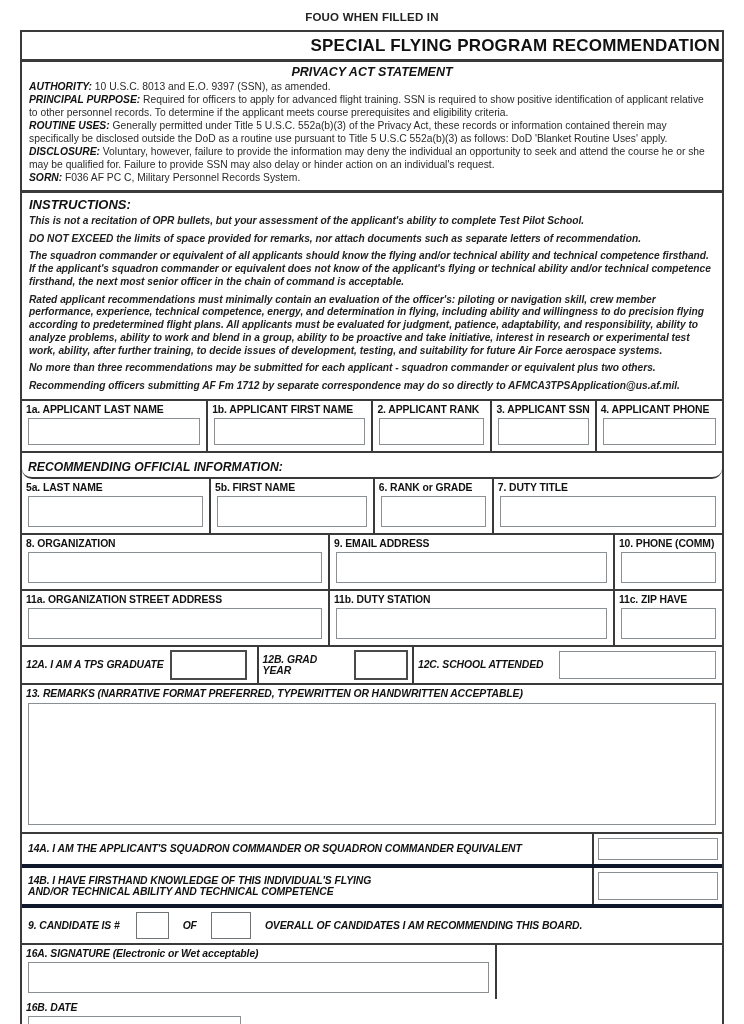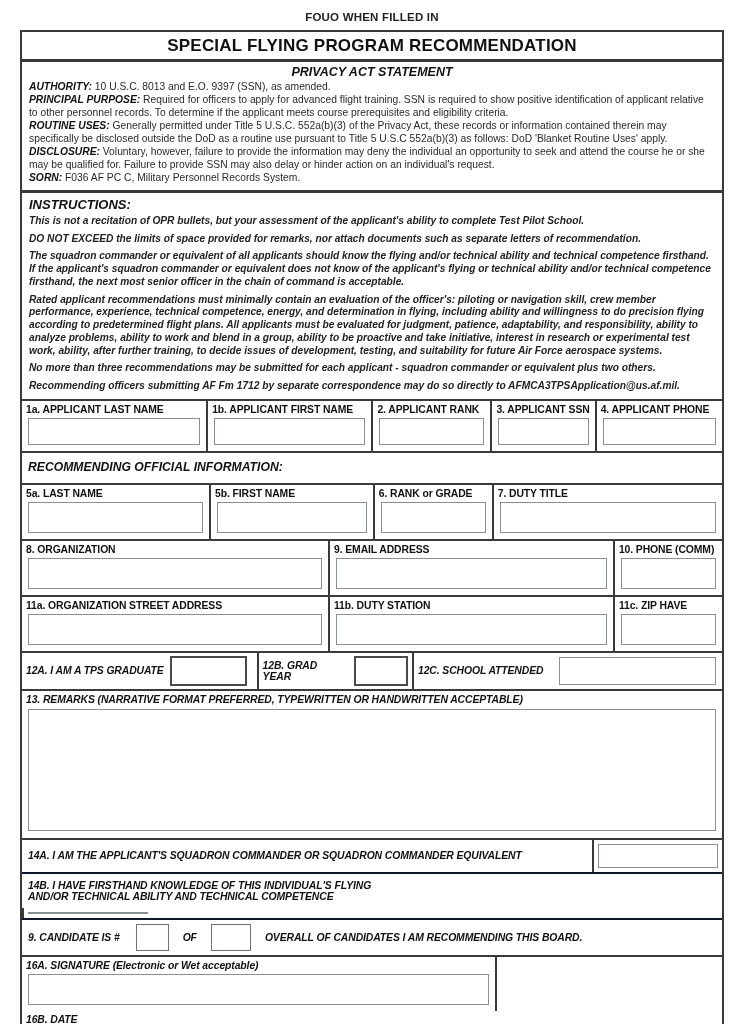--- a/index.html
+++ b/index.html
@@ -20,21 +20,21 @@
   .fouo-top { margin: 11px 0 7px 0; }
 
   .form {
     width: 704px;
     margin: 0 auto;
     border: 2px solid #3a3a3a;
     background: #fff;
   }
 
   .title-row {
-    text-align: center;
+    text-align: right;
     padding: 4px 2px 3px 2px;
     border-bottom: 3px solid #3a3a3a;
   }
   .title-row h1 {
     font-size: 17px;
     font-weight: bold;
     letter-spacing: 0.2px;
     color: #111;
   }
 
@@ -84,21 +84,22 @@
   .fbox {
     border: 1px solid #8a8f94;
     background: #fff;
     height: 27px;
     margin: 1px 2px 6px 2px;
   }
   .fbox.tall { height: 31px; }
 
   .section-bar {
     border-bottom: 2px solid #3a3a3a;
-    padding: 4px 6px 8px 6px;
+    padding: 4px 6px 2px 6px;
+    border-radius: 10px;
   }
   .section-bar .sb-text {
     font-size: 12.2px;
     font-weight: bold;
     font-style: italic;
     color: #111;
   }
 
   
   .w1a { width: 26.6%; } .w1b { width: 23.6%; } .w2 { width: 17.0%; } .w3 { width: 14.9%; } .w4 { width: 17.9%; }
@@ -122,27 +123,27 @@
   
   .remarks-section { border-bottom: 2px solid #3a3a3a; padding: 2px 4px 0 4px; }
   .remarks-box {
     border: 1px solid #8a8f94;
     background: #fff;
     height: 122px;
     margin: 2px 2px 7px 2px;
   }
 
   
-  .attest-row { display: flex; border-bottom: 2px solid #0f172a; }
+  .attest-row { display: flex; border-bottom: 4px solid #0f172a; }
   .attest-text { flex: 1; padding: 5px 6px 4px 6px; display: flex; align-items: center; }
   .attest-text .flabel { font-style: italic; }
   .attest-boxcell { width: 18.6%; border-left: 2px solid #3a3a3a; padding: 4px 4px; }
   .attest-boxcell .fbox { height: 100%; margin: 0; }
   .r14a { min-height: 34px; }
-  .r14b { min-height: 40px; flex-direction: column; }
+  .r14b { min-height: 40px; }
 
   
   .row15 { display: flex; align-items: center; border-bottom: 2px solid #3a3a3a; padding: 4px 6px; min-height: 33px; }
   .row15 .flabel { font-style: italic; padding: 0; }
   .smallbox {
     border: 1px solid #6f7478;
     background: #fff;
     height: 27px;
   }
   .boxnum { width: 33px; margin: 0 14px 0 16px; }

